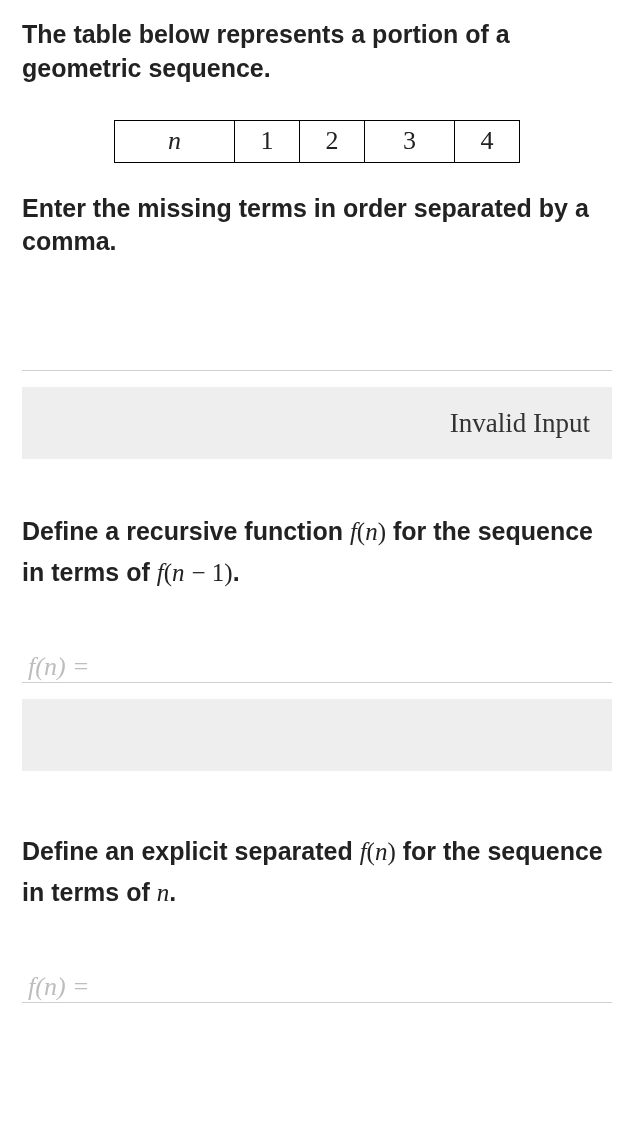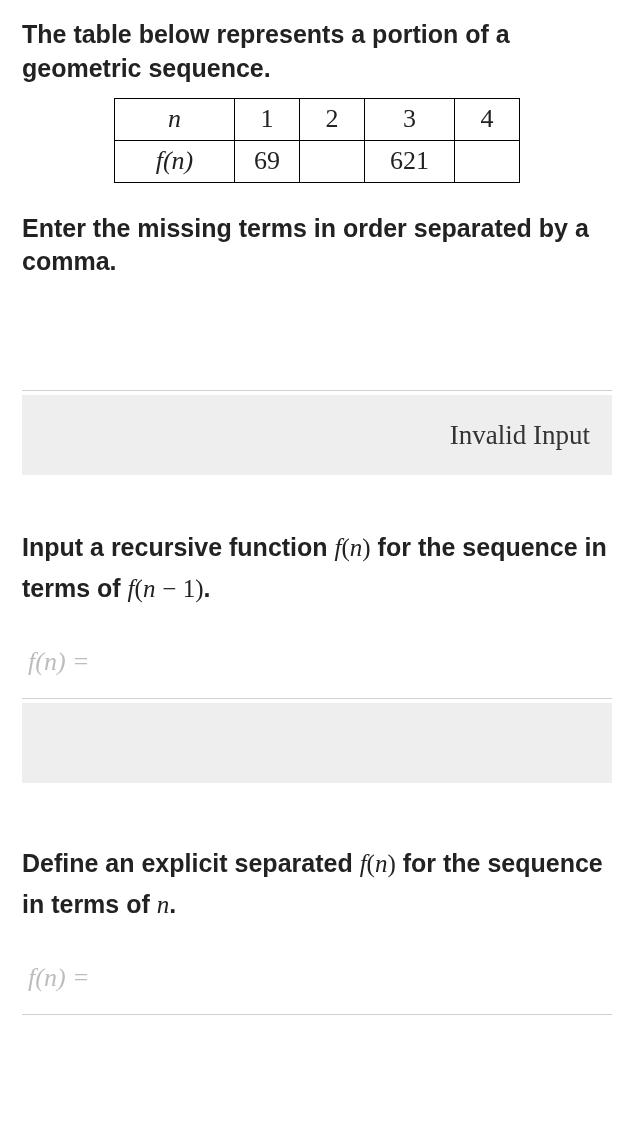--- a/index.html
+++ b/index.html
@@ -8,21 +8,21 @@
   width: 634px;
   height: 1137px;
   background: #fff;
   color: #222;
   padding: 18px 22px;
 }
 .intro {
   font-size: 25px;
   font-weight: bold;
   line-height: 1.35;
-  margin-bottom: 12px;
+  margin-bottom: 34px;
 }
 .seq-table {
   border-collapse: collapse;
   margin: 0 auto 28px auto;
 }
 .seq-table td {
   border: 1px solid #000;
   font-size: 26px;
   text-align: center;
   height: 42px;
@@ -36,33 +36,33 @@
   font-size: 25px;
   font-weight: bold;
   line-height: 1.35;
   margin-bottom: 60px;
   margin-top: 29px;
 }
 .input-row {
   border-bottom: 1px solid #d0d0d0;
   height: 52px;
   display: flex;
-  align-items: flex-start;
+  align-items: flex-end;
   padding: 0 6px;
-  margin-bottom: 4px;
+  margin-bottom: 16px;
 }
 .placeholder {
   font-family: Georgia, "Times New Roman", serif;
   font-style: italic;
   font-size: 26px;
   color: #bdbdbd;
 }
 .feedback-box {
   background: #eeeeee;
-  height: 80px;
+  height: 72px;
   display: flex;
   align-items: center;
   justify-content: flex-end;
   padding: 0 22px;
   margin-bottom: 52px;
 }
 .feedback-text {
   font-family: Georgia, "Times New Roman", serif;
   font-size: 27px;
   color: #333;
@@ -92,40 +92,33 @@
 
 <table class="seq-table">
   <tbody>
       <tr>
     <td class="col-h"><span class="mi">n</span></td>
     <td class="col-n">1</td>
     <td class="col-n">2</td>
     <td class="col-w">3</td>
     <td class="col-n">4</td>
   </tr>
-  <tr>
-    <td class="col-h fn-head"><span class="mi">f</span><span class="mn">(</span><span class="mi">n</span><span class="mn">)</span></td>
-    <td class="col-n">69</td>
-    <td class="col-n"></td>
-    <td class="col-w">621</td>
-    <td class="col-n"></td>
-  </tr>
 </tbody>
   </table>
 
 <div class="instr">Enter the missing terms in order separated by a comma.</div>
 
 <div class="input-row"></div>
 
 <div class="feedback-box">
   <span class="feedback-text">Invalid Input</span>
 </div>
 
 <div class="question">
-  <b>Input a recursive function </b><span class="mi">f</span><span class="mn">(</span><span class="mi">n</span><span class="mn">)</span><b> for the sequence in terms of </b><span class="mi">f</span><span class="mn">(</span><span class="mi">n</span> <span class="mn">− 1)</span><b>.</b>
+  <b>Define a recursive function </b><span class="mi">f</span><span class="mn">(</span><span class="mi">n</span><span class="mn">)</span><b> for the sequence in terms of </b><span class="mi">f</span><span class="mn">(</span><span class="mi">n</span> <span class="mn">− 1)</span><b>.</b>
 </div>
 
 <div class="input-row">
   <span class="placeholder"><span style="font-style:italic">f</span>(<span style="font-style:italic">n</span>) =</span>
 </div>
 
 <div class="feedback-box empty"></div>
 
 <div class="question q-spacer">
   <b>Define an explicit separated </b><span class="mi">f</span><span class="mn">(</span><span class="mi">n</span><span class="mn">)</span><b> for the sequence in terms of </b><span class="mi">n</span><b>.</b>

